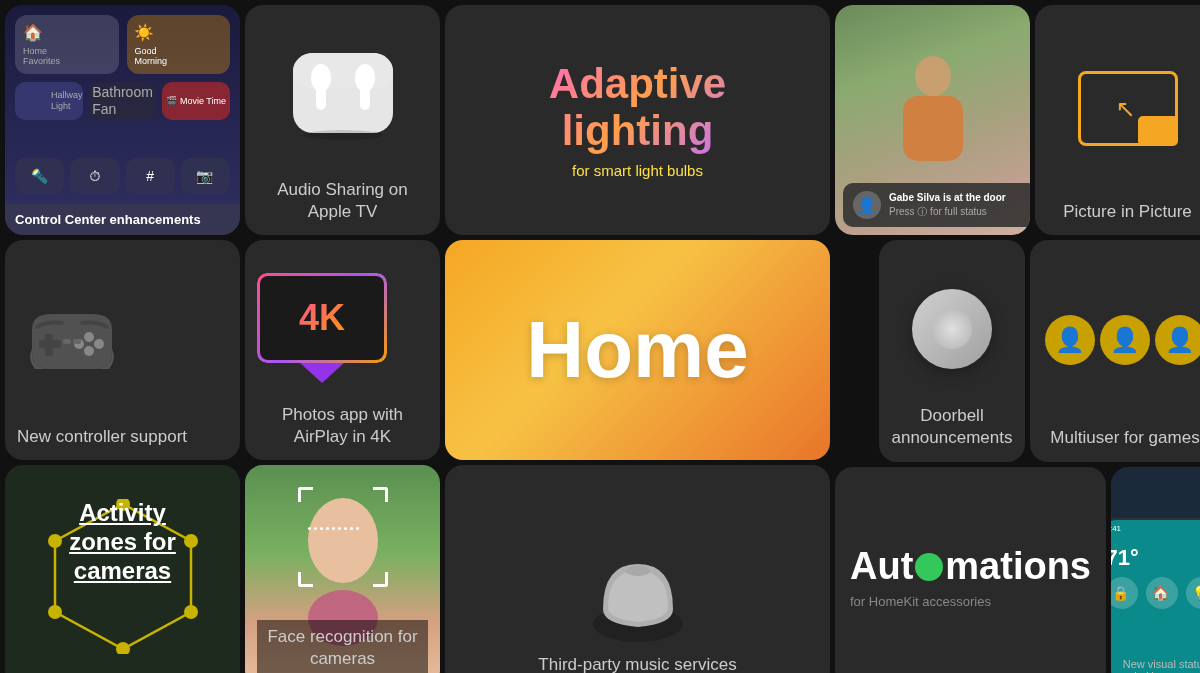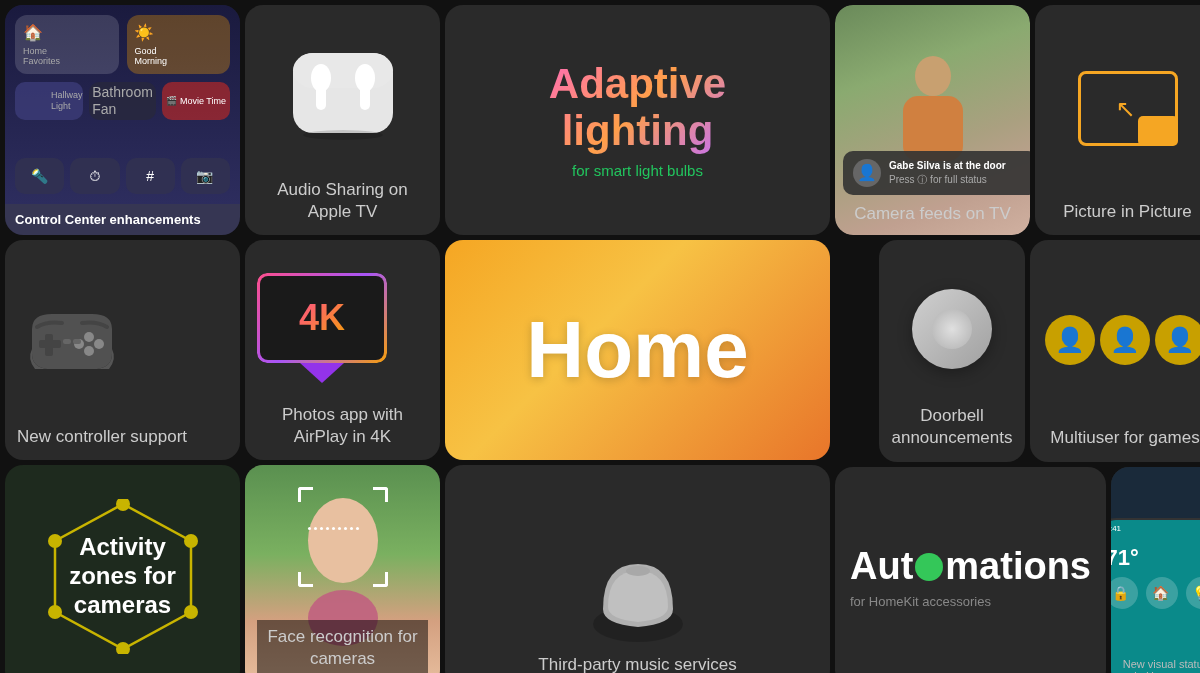--- a/index.html
+++ b/index.html
@@ -238,21 +238,21 @@
       text-align: center;
       line-height: 1.1;
       background: linear-gradient(135deg, #ff6eb4, #ff9f4a, #c471f5);
       -webkit-background-clip: text;
       -webkit-text-fill-color: transparent;
       background-clip: text;
       margin-bottom: 8px;
     }
 
     .adaptive-sub {
-      color: #22c55e;
+      color: #fde047;
       font-size: 15px;
       text-align: center;
     }
 
     
     .camera-notification {
       background: rgba(50,50,50,0.9);
       border-radius: 10px;
       padding: 8px 10px;
       display: flex;
@@ -435,22 +435,22 @@
       position: relative;
       width: 160px;
       height: 155px;
     }
 
     .hex-text {
       position: absolute;
       inset: 0;
       display: flex;
       align-items: center;
-      justify-content: center;
       flex-direction: column;
+      text-decoration: underline;
     }
 
     .activity-title {
       font-size: 24px;
       font-weight: 800;
       color: white;
       text-align: center;
       line-height: 1.2;
     }
 
@@ -714,21 +714,20 @@
         </svg>
       </div>
     </div>
     <div class="camera-notification" style="margin:0 8px 8px;z-index:1;position:relative;">
       <div class="camera-avatar">👤</div>
       <div class="camera-notif-text">
         <div style="font-weight:600;">Gabe Silva is at the door</div>
         <div style="color:#aaa;">Press ⓘ for full status</div>
       </div>
     </div>
-    <div class="tile-label" style="z-index:1;position:relative;padding-bottom:10px;">Camera feeds on TV</div>
   </div>
 
   <div class="tile tile-pip">
     <div class="pip-icon">
       <div class="pip-outer">
         <div class="pip-inner"></div>
         <div class="pip-arrow">↖</div>
       </div>
     </div>
     <div class="tile-label">Picture in Picture</div>

